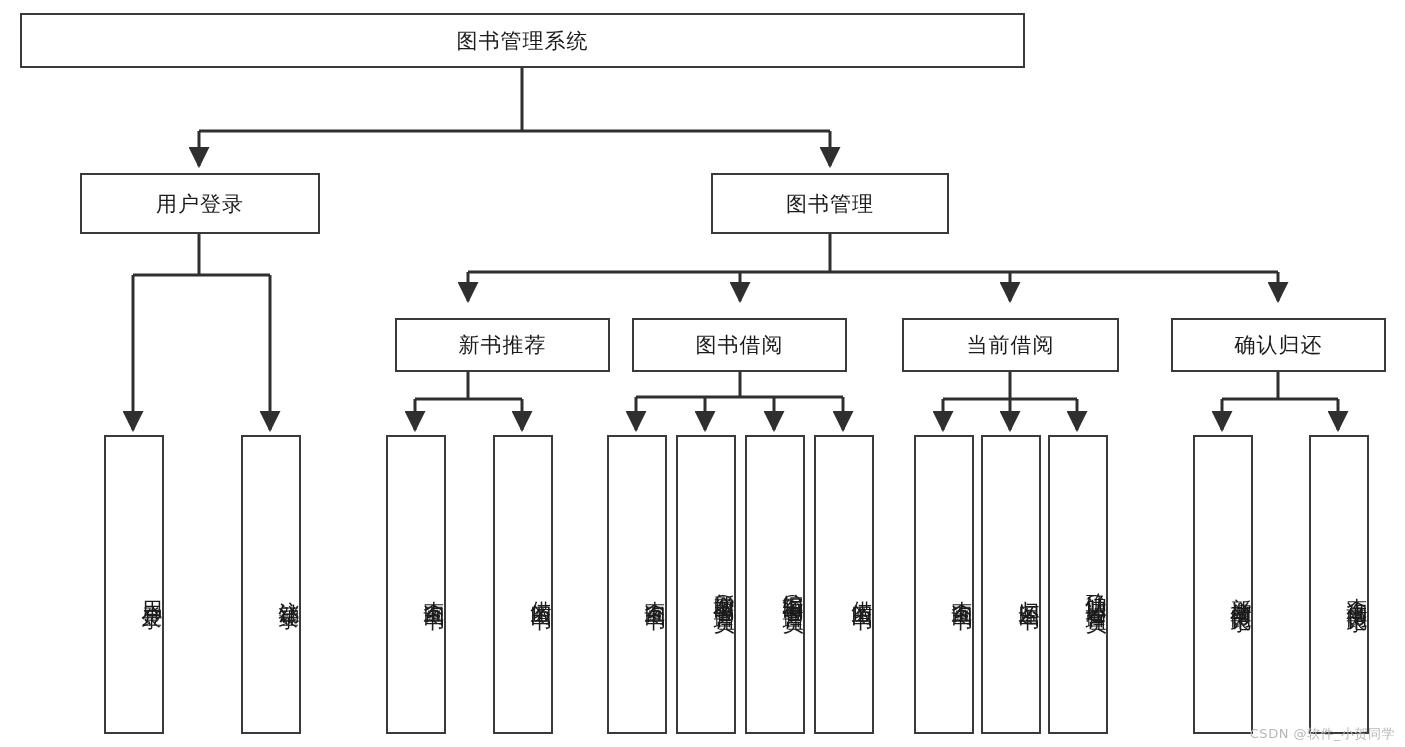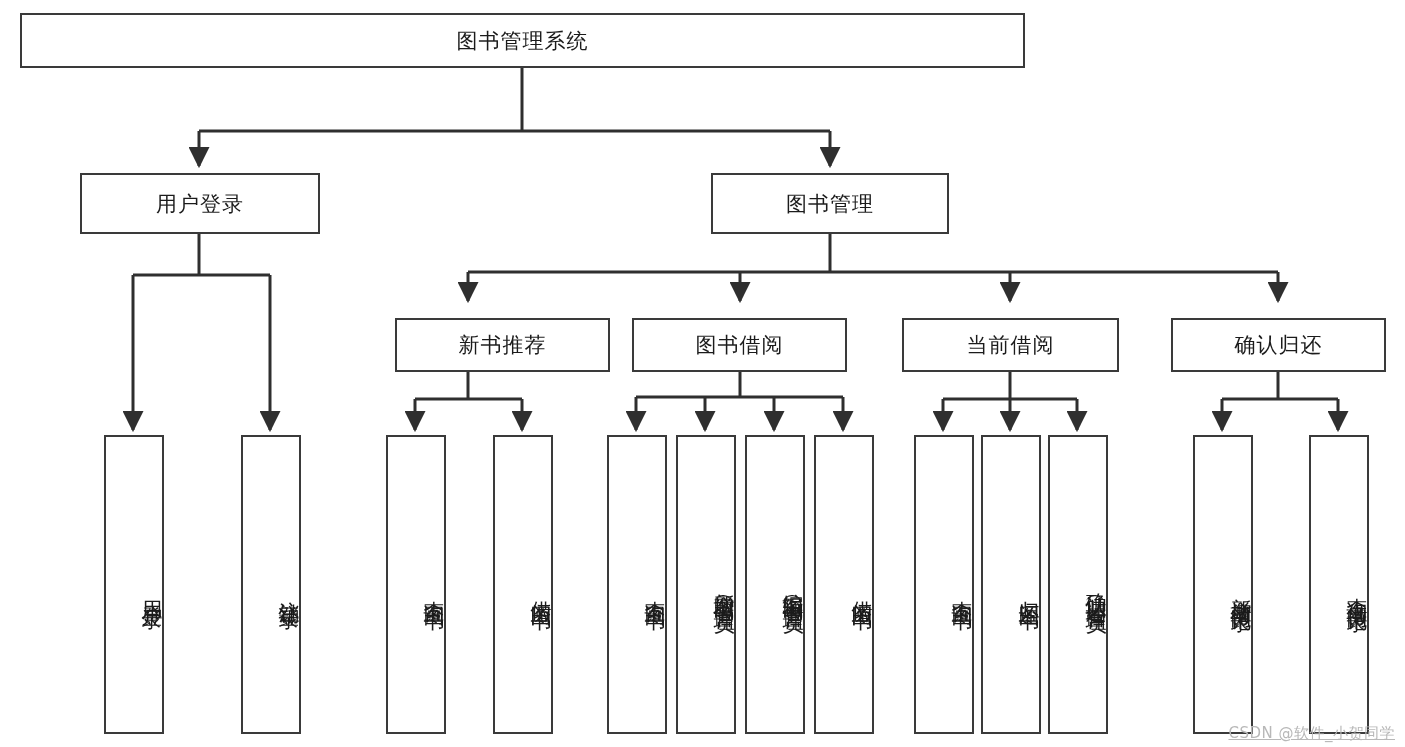--- a/index.html
+++ b/index.html
@@ -50,25 +50,24 @@
   }
   .node.v span {
     writing-mode: vertical-rl;
     text-orientation: upright;
     display: block;
   }
   .watermark {
     position: absolute;
     right: 10px;
     bottom: 4px;
-    font-size: 15px;
+    font-size: 13px;
     color: #b8b8b8;
     letter-spacing: 0.5px;
     white-space: nowrap;
-    text-decoration: underline;
   }
 </style>
 </head>
 <body>
 
 <div id="canvas">
 
   <svg id="wires" viewBox="0 0 1405 747" width="1405" height="747">
     <defs>
       <marker id="arrow" viewBox="0 0 10 10" refX="9" refY="5" markerWidth="7" markerHeight="7" orient="auto-start-reverse">

